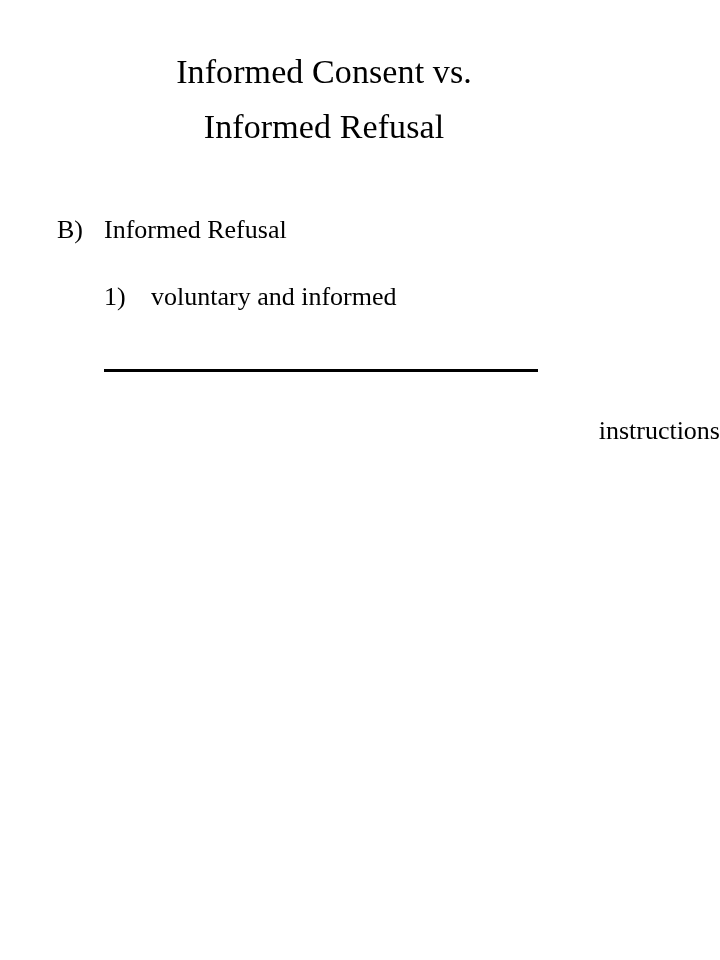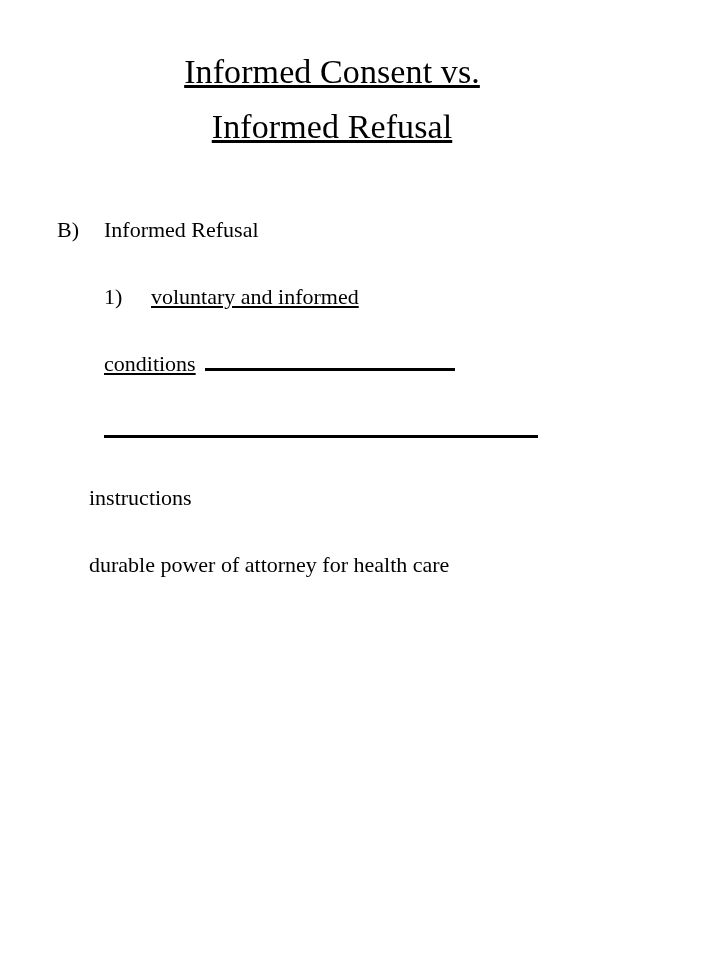--- a/index.html
+++ b/index.html
@@ -20,57 +20,56 @@
   .slide {
     position: relative;
     width: 720px;
     height: 960px;
     background: #ffffff;
   }
 
   
   .title-block {
     position: absolute;
-    left: 16px;
+    left: 8px;
     top: 44px;
     width: 632px;
     text-align: center;
-    text-decoration: underline;
   }
   .title-line {
     font-size: 34px;
     line-height: 55px;
     font-weight: normal;
     letter-spacing: 0.1px;
     white-space: nowrap;
   }
 
   
   .body-block {
     position: absolute;
     left: 0;
     top: 196px;
     width: 720px;
   }
 
   .line {
     position: relative;
-    font-size: 22px;
+    font-size: 26px;
     line-height: 67px;
     height: 67px;
     white-space: nowrap;
     font-weight: normal;
   }
 
   
   .lvl0 { padding-left: 57px; }
   
-  .lvl1 { padding-left: 104px; text-decoration: underline; }
+  .lvl1 { padding-left: 104px; }
   
-  .lvl2 { padding-left: 89px; }
+  .lvl2 { padding-left: 89px; text-align: right; }
 
   
   .marker {
     display: inline-block;
     min-width: 47px;
     vertical-align: baseline;
   }
   .marker-b {
     display: inline-block;
     min-width: 47px;
@@ -106,34 +105,28 @@
   <div class="body-block">
 
     <div class="line lvl0">
       <span class="marker-b">B)</span><span class="item-text">Informed Refusal</span>
     </div>
 
     <div class="line lvl1">
       <span class="marker">1)</span><span class="item-text">voluntary and informed</span>
     </div>
 
-    <div class="line lvl1">
-      <span class="item-text">conditions</span><span class="blank blank-short"></span>
-    </div>
 
     <div class="line lvl1 blank-row">
       <span class="blank blank-long"></span>
     </div>
 
 
 
     <div class="line lvl2">
       <span class="item-text">instructions</span>
     </div>
 
 
 
-    <div class="line lvl2">
-      <span class="item-text">durable power of attorney for health care</span>
-    </div>
 
   </div>
 </div>
 
 </body></html>

